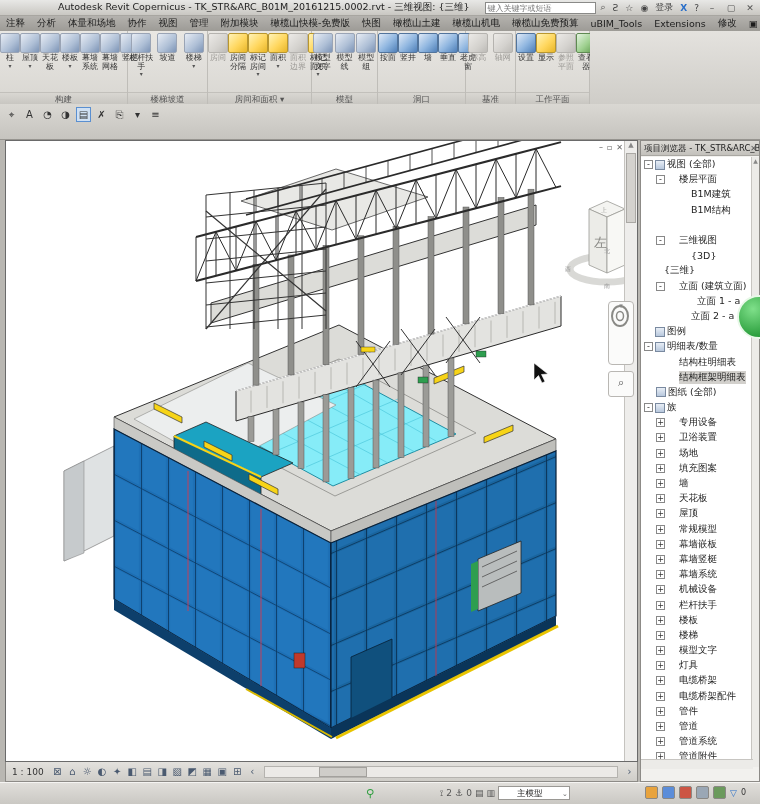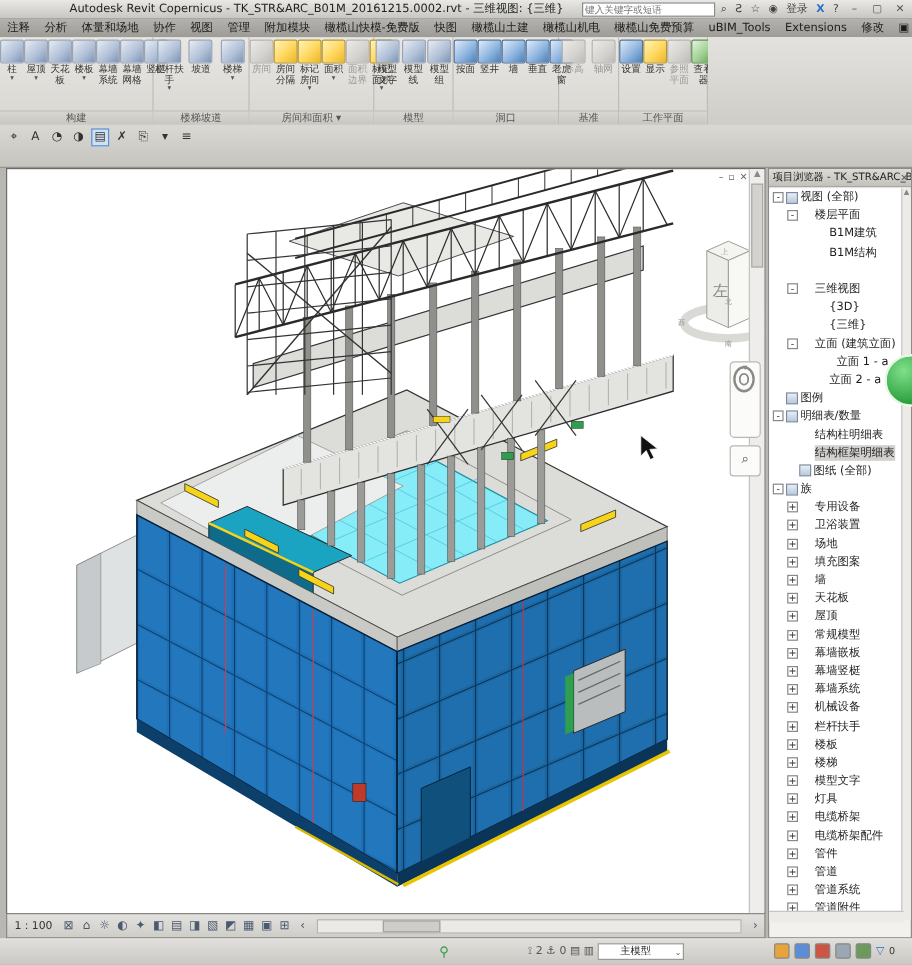--- a/index.html
+++ b/index.html
@@ -639,21 +639,21 @@
         <div class="trow" style="padding-left: 15px;">
           <span class="toggle">-</span>
           <span class="tico none"></span>
           <span class="tlabel">三维视图</span>
         </div>
         <div class="trow" style="padding-left: 27px;">
           <span class="toggle empty"></span>
           <span class="tico none"></span>
           <span class="tlabel">{3D}</span>
         </div>
-        <div class="trow" style="padding-left: 27px;">
+        <div class="trow" style="">
           <span class="toggle empty"></span>
           <span class="tico none"></span>
           <span class="tlabel">{三维}</span>
         </div>
         <div class="trow" style="padding-left: 15px;">
           <span class="toggle">-</span>
           <span class="tico none"></span>
           <span class="tlabel">立面 (建筑立面)</span>
         </div>
         <div class="trow" style="padding-left: 33px;">
@@ -679,21 +679,21 @@
         <div class="trow" style="padding-left: 15px;">
           <span class="toggle empty"></span>
           <span class="tico none"></span>
           <span class="tlabel">结构柱明细表</span>
         </div>
         <div class="trow sel" style="padding-left: 15px;">
           <span class="toggle empty"></span>
           <span class="tico none"></span>
           <span class="tlabel">结构框架明细表</span>
         </div>
-        <div class="trow" style="padding-left: 14px;">
+        <div class="trow" style="padding-left: 4px;">
           <span class="toggle empty"></span>
           <span class="tico"></span>
           <span class="tlabel">图纸 (全部)</span>
         </div>
         <div class="trow" style="padding-left: 3px;">
           <span class="toggle">-</span>
           <span class="tico"></span>
           <span class="tlabel">族</span>
         </div>
         <div class="trow" style="padding-left: 15px;">

